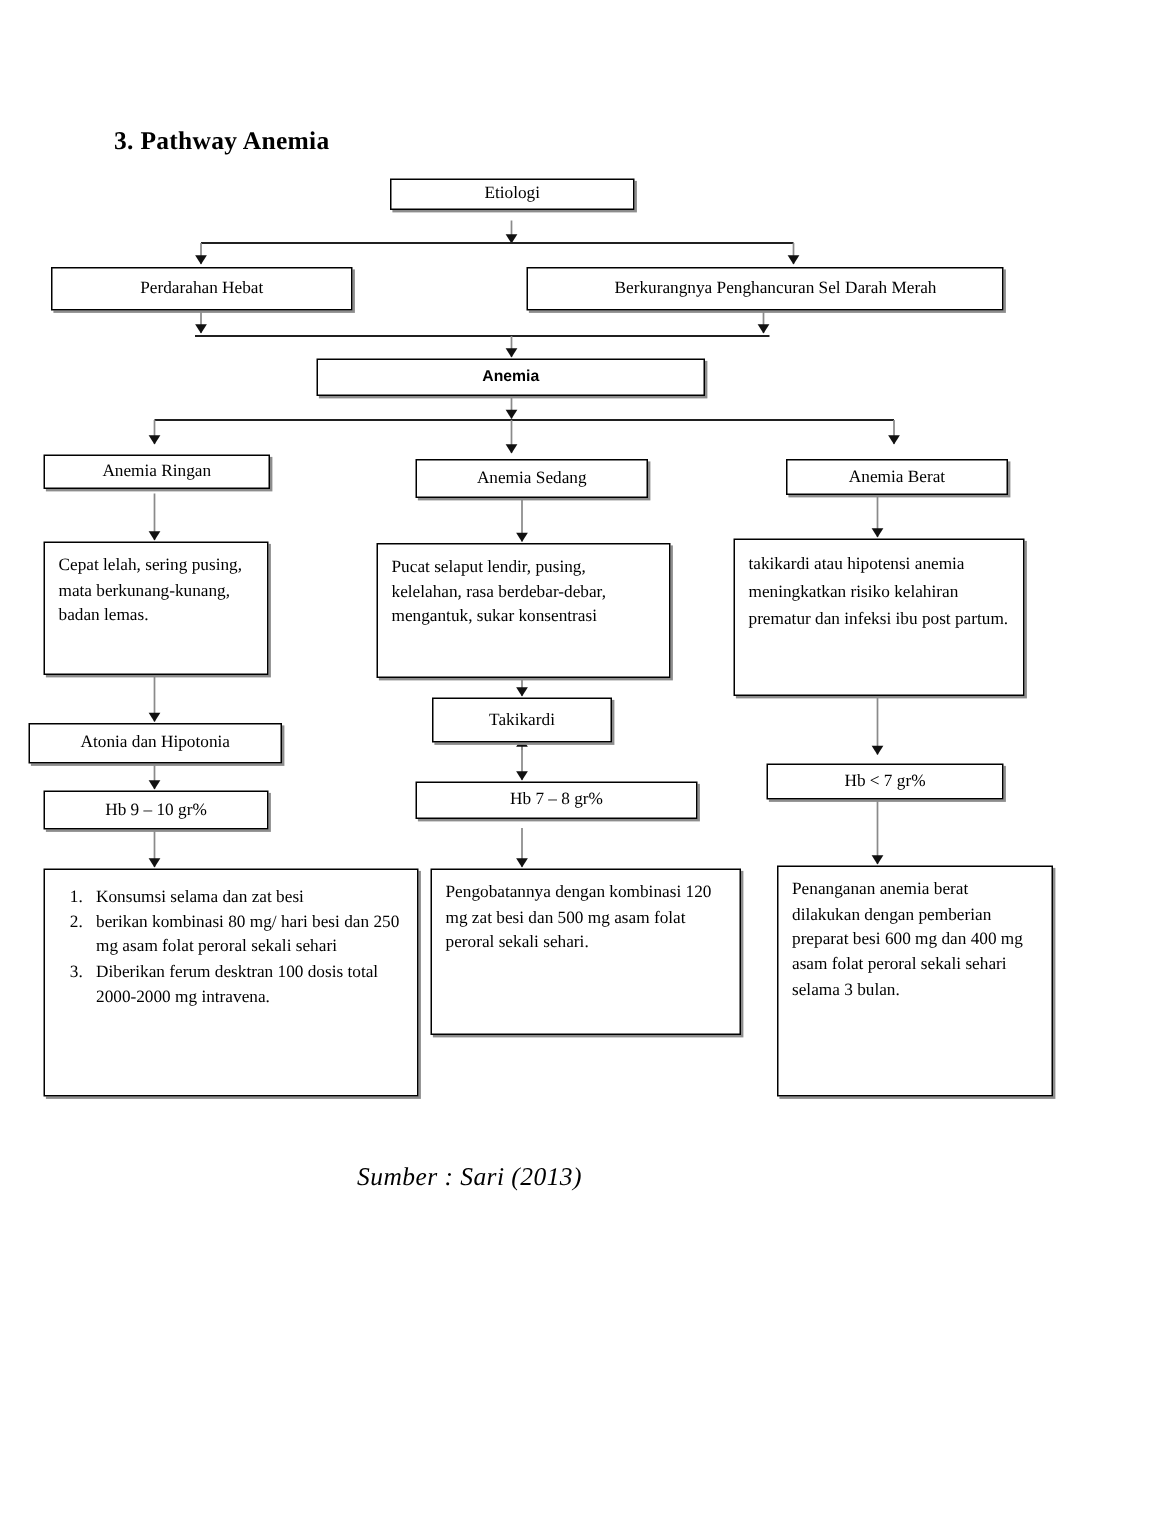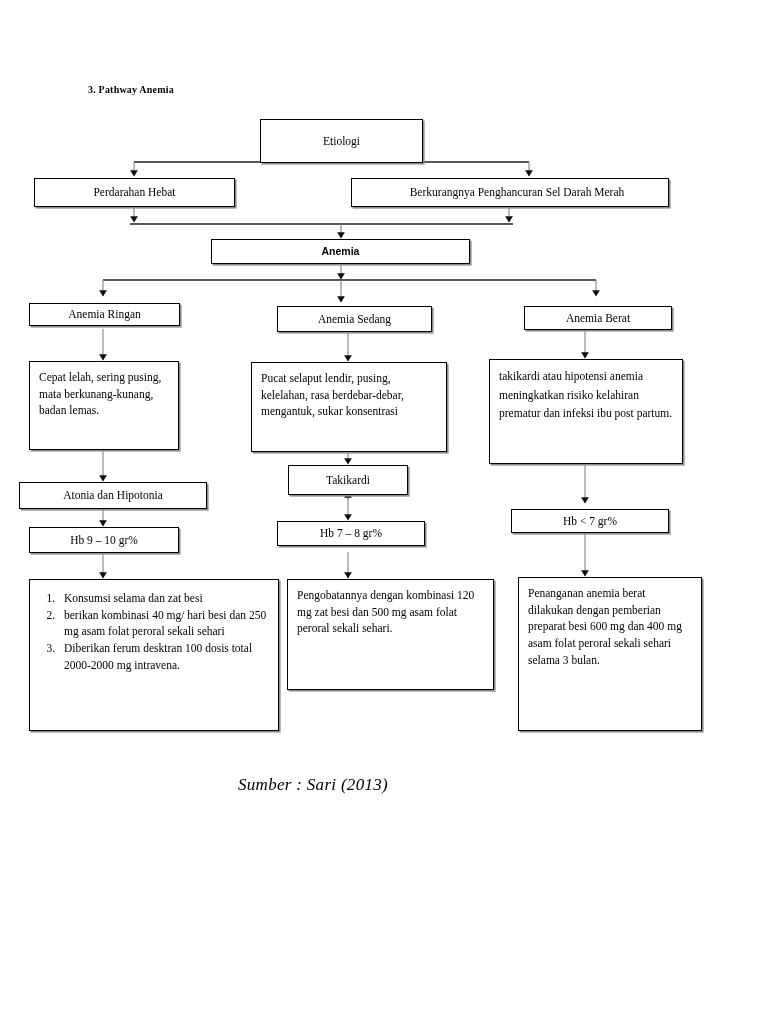--- a/index.html
+++ b/index.html
@@ -53,23 +53,23 @@
     align-items: flex-start;
     text-align: left;
     padding: 7px 8px 6px 9px;
   }
   .node.center {
     text-align: center;
   }
 
   .title {
     position: absolute;
-    left: 88px;
+    left: 76px;
     top: 84px;
-    font-size: 10px;
+    font-size: 17px;
     font-weight: bold;
     letter-spacing: .2px;
     z-index: 3;
   }
 
   .caption {
     position: absolute;
     left: 238px;
     top: 775px;
     font-size: 17px;
@@ -145,21 +145,21 @@
       <line x1="348" y1="495" x2="348" y2="520" marker-end="url(#ar)"></line>
       <line x1="348" y1="552" x2="348" y2="578" marker-end="url(#ar)"></line>
 
       <line x1="348" y1="500" x2="348" y2="492" marker-end="url(#arUp)"></line>
 
       <line x1="585" y1="464" x2="585" y2="503" marker-end="url(#ar)"></line>
       <line x1="585" y1="533" x2="585" y2="576" marker-end="url(#ar)"></line>
     </g>
   </svg>
 
-  <div class="node center" style="left:260px; top:119px; width:163px; height:44px;">
+  <div class="node center" style="left:260px; top:119px; width:163px; height:21px;">
     <span>Etiologi</span>
   </div>
 
   <div class="node center" style="left:34px; top:178px; width:201px; height:29px;">
     <span>Perdarahan Hebat</span>
   </div>
 
   <div class="node center" style="left:351px; top:178px; width:318px; height:29px;padding-left:20px;">
     <span>Berkurangnya Penghancuran Sel Darah Merah</span>
   </div>
@@ -185,44 +185,44 @@
   </div>
 
   <div class="node left" style="left:251px; top:362px; width:196px; height:90px;">
     <span class="bodytext">Pucat selaput lendir, pusing, kelelahan, rasa berdebar-debar, mengantuk, sukar konsentrasi</span>
   </div>
 
   <div class="node left" style="left:489px; top:359px; width:194px; height:105px; line-height:1.62;">
     <span class="bodytext">takikardi atau hipotensi anemia meningkatkan risiko kelahiran prematur dan infeksi ibu post partum.</span>
   </div>
 
-  <div class="node center" style="left:19px; top:482px; width:188px; height:27px;">
+  <div class="node center" style="left:19px; top:482px; width:169px; height:27px;">
     <span>Atonia dan Hipotonia</span>
   </div>
 
   <div class="node center" style="left:288px; top:465px; width:120px; height:30px;">
     <span>Takikardi</span>
   </div>
 
   <div class="node center" style="left:29px; top:527px; width:150px; height:26px;">
     <span>Hb 9 – 10 gr%</span>
   </div>
 
-  <div class="node center" style="left:277px; top:521px; width:148px; height:25px;">
+  <div class="node center" style="left:277px; top:521px; width:188px; height:25px;">
     <span>Hb 7 – 8 gr%</span>
   </div>
 
   <div class="node center" style="left:511px; top:509px; width:158px; height:24px;">
     <span>Hb &lt; 7 gr%</span>
   </div>
 
   <div class="node left" style="left:29px; top:579px; width:250px; height:152px; padding:10px 8px 8px 6px;">
     <ol class="numlist">
       <li>Konsumsi selama dan zat besi</li>
-      <li>berikan kombinasi 40 mg/ hari besi dan 250 mg asam folat peroral sekali sehari</li>
+      <li>berikan kombinasi 80 mg/ hari besi dan 250 mg asam folat peroral sekali sehari</li>
       <li>Diberikan ferum desktran 100 dosis total 2000-2000 mg intravena.</li>
     </ol>
   </div>
 
   <div class="node left" style="left:287px; top:579px; width:207px; height:111px;">
     <span class="bodytext">Pengobatannya dengan kombinasi 120 mg  zat besi dan 500 mg asam folat peroral sekali sehari.</span>
   </div>
 
   <div class="node left" style="left:518px; top:577px; width:184px; height:154px;">
     <span class="bodytext">Penanganan anemia berat dilakukan dengan pemberian preparat besi 600 mg dan 400 mg asam folat peroral sekali sehari selama 3 bulan.</span>

